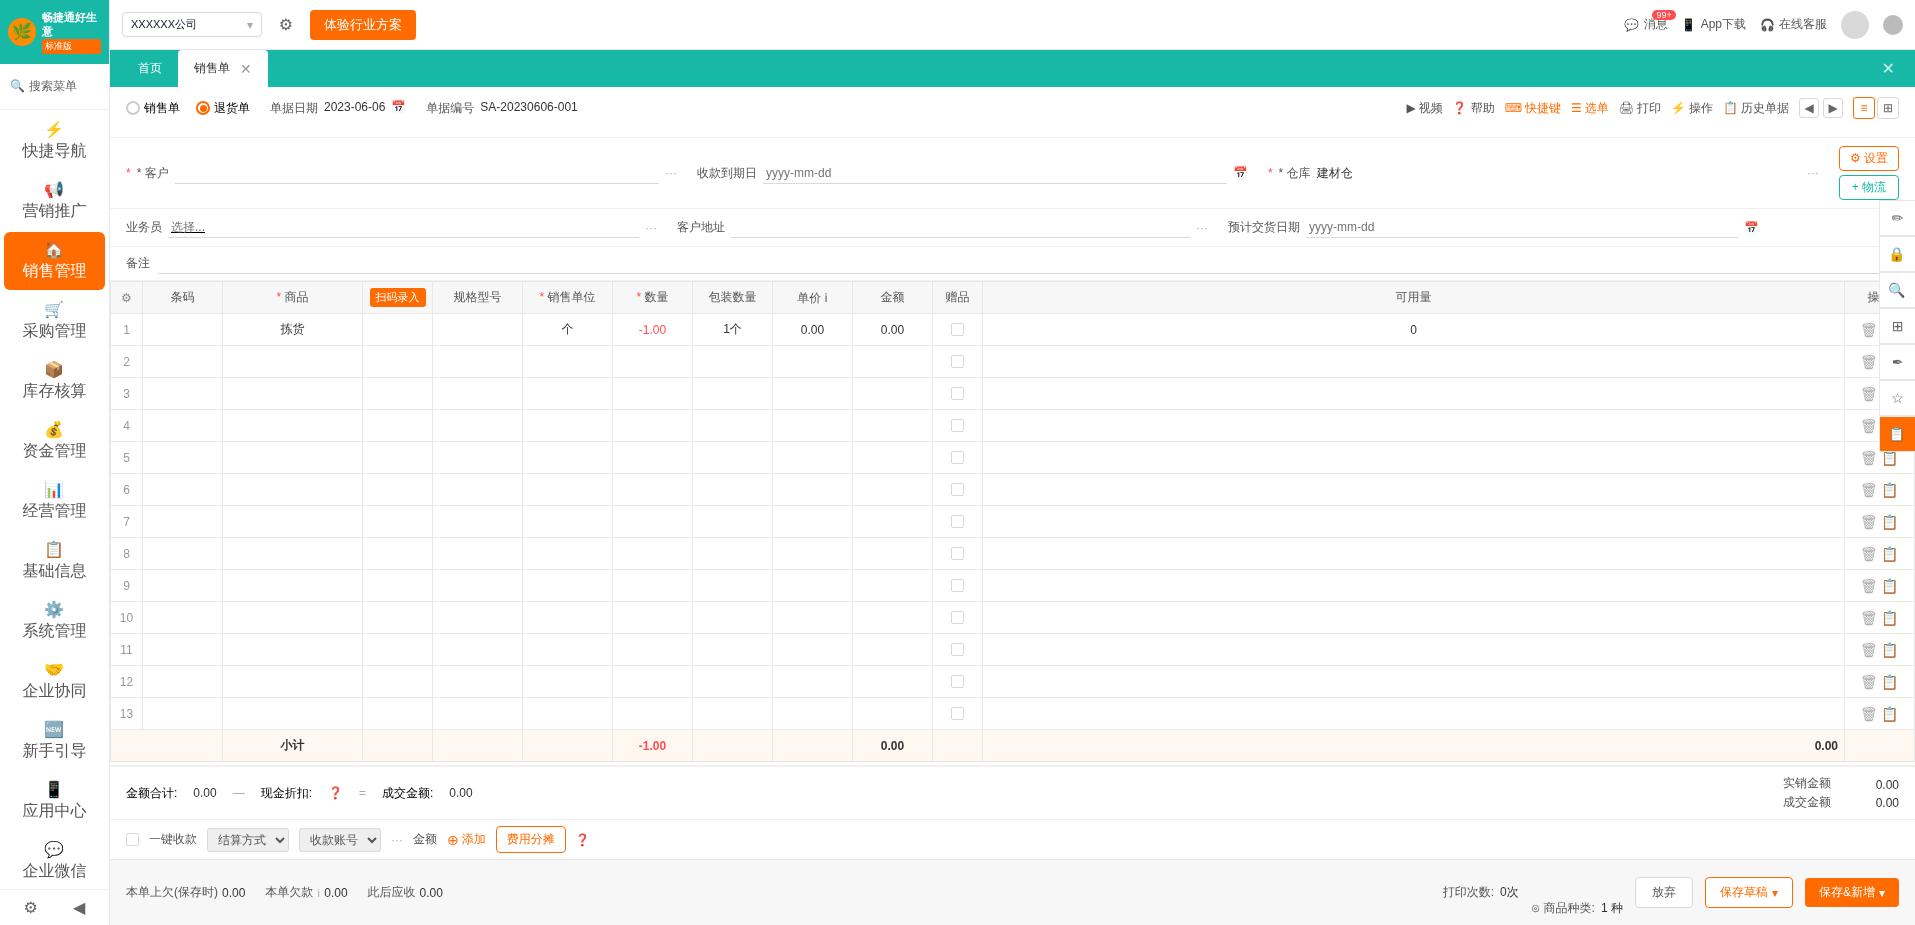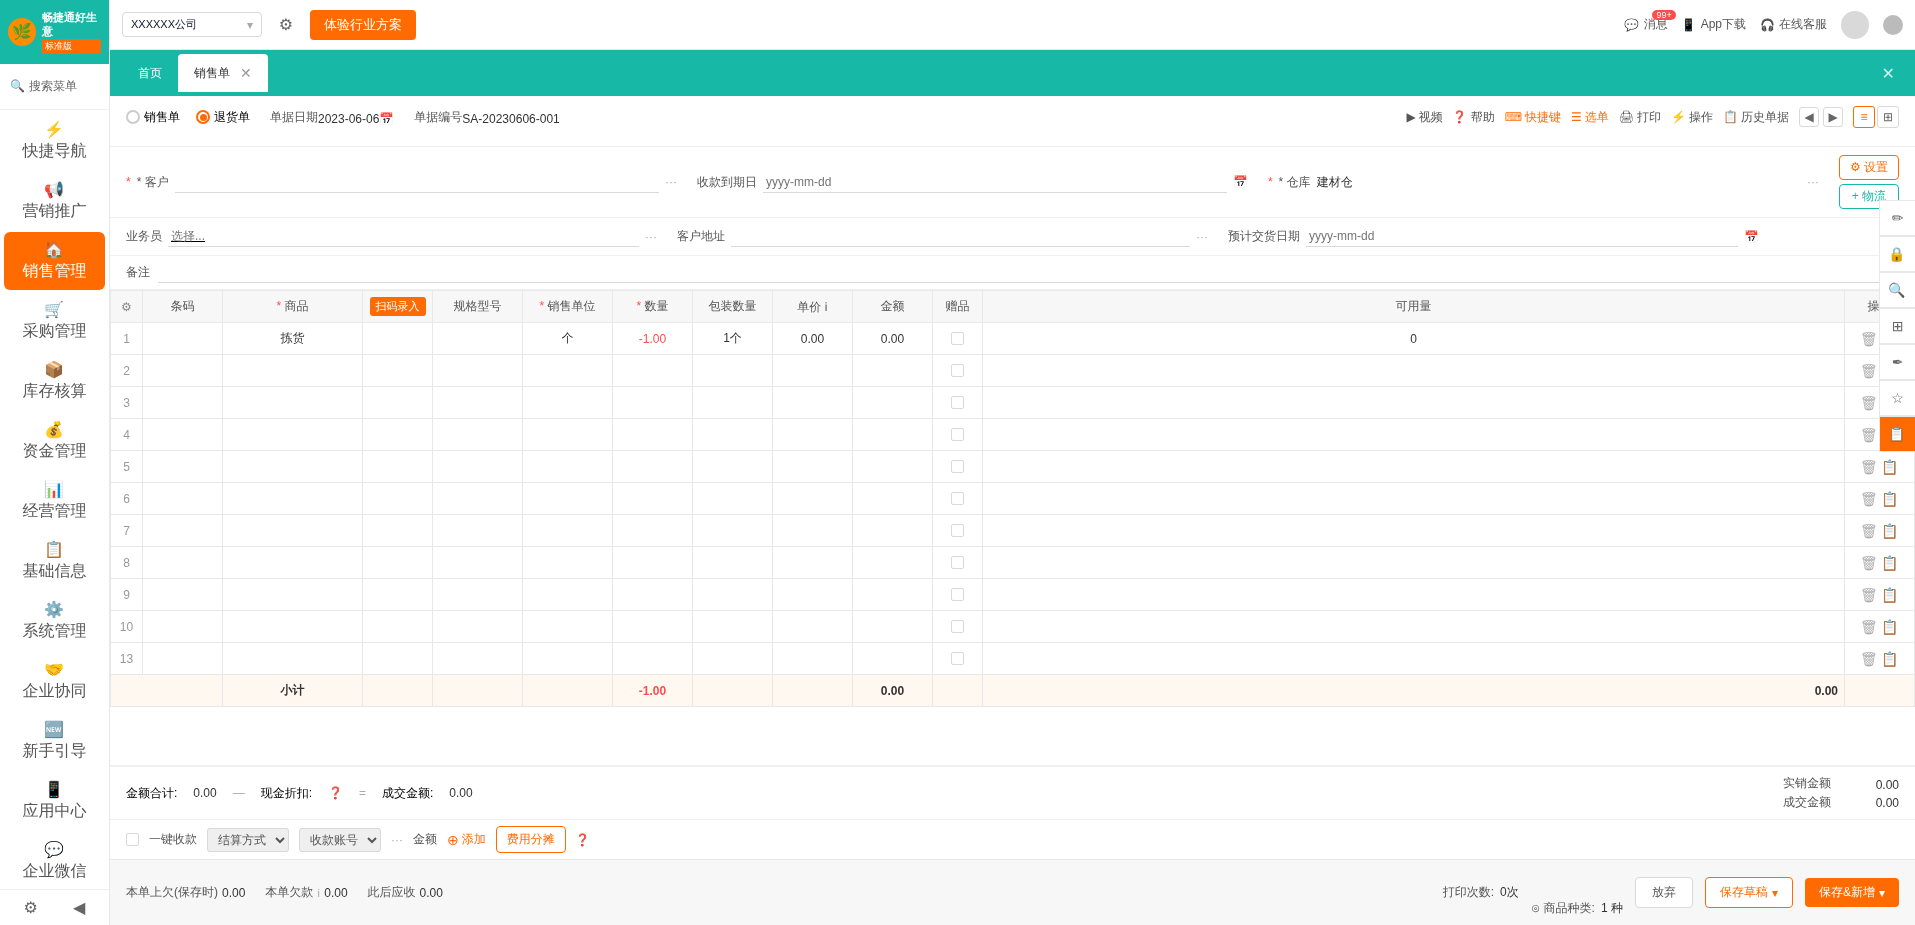--- a/index.html
+++ b/index.html
@@ -28,38 +28,38 @@
     .company-selector { display: flex; align-items: center; gap: 6px; border: 1px solid #d9d9d9; border-radius: 4px; padding: 4px 8px; cursor: pointer; min-width: 140px; }
     .company-name { font-size: 11px; color: #0f172a; flex: 1; }
     .settings-icon { width: 28px; height: 28px; display: flex; align-items: center; justify-content: center; cursor: pointer; color: #666; font-size: 16px; }
     .trial-btn { background: #ff6b00; color: #fff; border: none; border-radius: 4px; padding: 6px 14px; cursor: pointer; font-size: 13px; }
     .topbar-right { margin-left: auto; display: flex; align-items: center; gap: 14px; }
     .topbar-action { display: flex; align-items: center; gap: 4px; cursor: pointer; color: #555; font-size: 12px; position: relative; }
     .badge { background: #ff4d4f; color: #fff; border-radius: 10px; font-size: 9px; padding: 0 4px; position: absolute; top: -6px; right: -8px; }
     .avatar { width: 28px; height: 28px; background: #d9d9d9; border-radius: 50%; }
 
     
-    .tabbar { background: #17b8a6; display: flex; align-items: center; padding: 0 12px; height: 46px; }
+    .tabbar { background: #17b8a6; display: flex; align-items: center; padding: 0 12px; height: 37px; }
     .tab { padding: 0 16px; height: 38px; display: flex; align-items: center; gap: 6px; cursor: pointer; color: rgba(255,255,255,0.8); font-size: 13px; border-radius: 4px 4px 0 0; }
     .tab.active { background: #fff; color: #333; }
     .tab-close { color: #999; font-size: 14px; margin-left: 4px; }
     .tab-home { color: #fff; }
 
     
     .content { flex: 1; background: #fff; overflow: hidden; display: flex; flex-direction: column; }
 
     
     .form-header { padding: 10px 16px; border-bottom: 1px solid #f0f0f0; }
     .form-header-row1 { display: flex; align-items: center; gap: 20px; margin-bottom: 8px; }
     .radio-group { display: flex; gap: 16px; align-items: center; }
     .radio-item { display: flex; align-items: center; gap: 4px; cursor: pointer; }
     .radio-circle { width: 14px; height: 14px; border-radius: 50%; border: 2px solid #ccc; display: flex; align-items: center; justify-content: center; }
     .radio-circle.checked { border-color: #ff6b00; }
     .radio-circle.checked::after { content: ''; width: 7px; height: 7px; background: #ff6b00; border-radius: 50%; }
-    .field-group { display: flex; align-items: flex-end; }
+    .field-group { display: flex; align-items: flex-start; gap: 6px; }
     .field-label { color: #555; white-space: nowrap; }
     .field-value { color: #333; font-weight: 500; }
     .date-icon { color: #aaa; cursor: pointer; }
     .header-actions { margin-left: auto; display: flex; align-items: center; gap: 10px; flex-wrap: wrap; }
     .header-action-item { display: flex; align-items: center; gap: 3px; color: #555; cursor: pointer; font-size: 12px; }
     .header-action-item.orange { color: #ff6b00; }
     .nav-arrows { display: flex; gap: 4px; }
     .nav-arrow { width: 20px; height: 20px; border: 1px solid #d9d9d9; border-radius: 3px; display: flex; align-items: center; justify-content: center; cursor: pointer; color: #666; }
     .view-icons { display: flex; gap: 2px; }
     .view-icon { width: 22px; height: 22px; border: 1px solid #d9d9d9; border-radius: 3px; display: flex; align-items: center; justify-content: center; cursor: pointer; color: #666; }
@@ -572,20 +572,68 @@
               <td></td>
               <td>
                   <div class="action-icons">
                     <span class="action-icon">🗑</span>
                     <span class="action-icon">📋</span>
                   </div>
                 </td>
             </tr>
             <tr>
               <td><span class="row-num">10</span></td>
+              <td></td>
+                <td></td>
+                <td></td>
+                <td></td>
+                <td></td>
+                <td></td>
+                <td></td>
+                <td></td>
+                <td></td>
+              <td>
+                  <div class="checkbox-cell">
+                    <div class="cb"></div>
+                  </div>
+                </td>
+              <td></td>
+              <td>
+                  <div class="action-icons">
+                    <span class="action-icon">🗑</span>
+                    <span class="action-icon">📋</span>
+                  </div>
+                </td>
+            </tr>
+            <tr>
+              <td><span class="row-num">11</span></td>
+              <td></td>
+                <td></td>
+                <td></td>
+                <td></td>
+                <td></td>
+                <td></td>
+                <td></td>
+                <td></td>
+                <td></td>
+              <td>
+                  <div class="checkbox-cell">
+                    <div class="cb"></div>
+                  </div>
+                </td>
+              <td></td>
+              <td>
+                  <div class="action-icons">
+                    <span class="action-icon">🗑</span>
+                    <span class="action-icon">📋</span>
+                  </div>
+                </td>
+            </tr>
+            <tr>
+              <td><span class="row-num">12</span></td>
               <td></td>
                 <td></td>
                 <td></td>
                 <td></td>
                 <td></td>
                 <td></td>
                 <td></td>
                 <td></td>
                 <td></td>
               <td>

